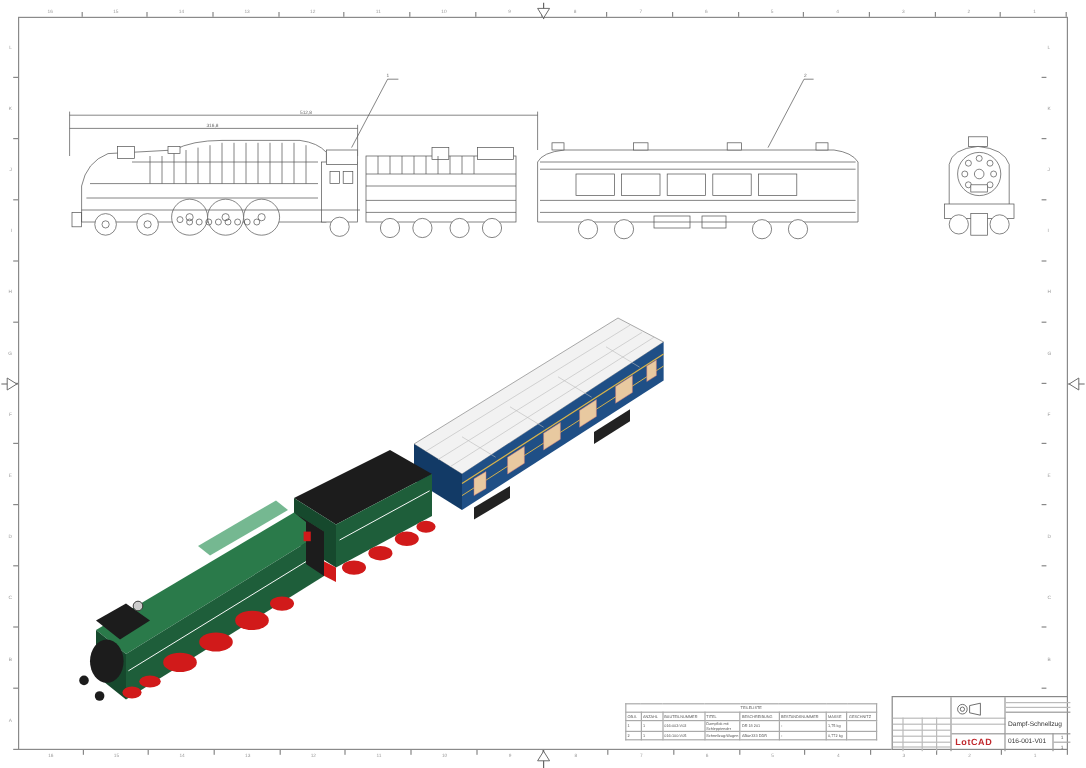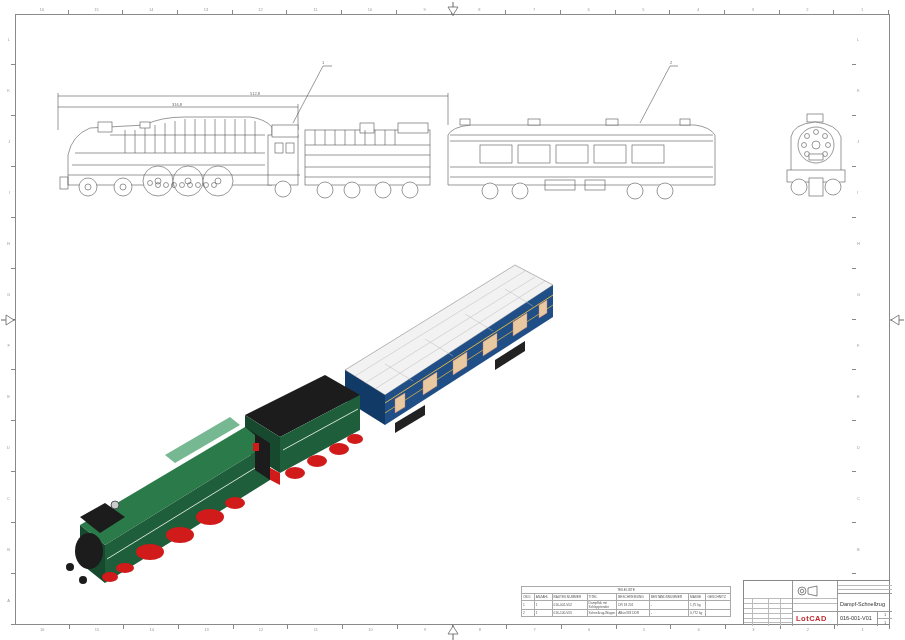--- a/index.html
+++ b/index.html
@@ -1,17 +1,17 @@
 <!DOCTYPE html>
 <html><head>
 <meta charset="utf-8">
 <style>
   html,body{margin:0;padding:0;background:#ffffff;}
   body{width:905px;height:640px;position:relative;overflow:hidden;font-family:"Liberation Sans",sans-serif;color:#333;}
-  .sheet{position:absolute;left:0;top:0;width:867px;height:640px;background:#fff;}
+  .sheet{position:absolute;left:0;top:0;width:867px;height:640px;background:#fff;padding-left:16px;}
   .frame{position:absolute;left:15px;top:14px;width:875px;height:611px;border:1px solid #8a8a8a;box-sizing:border-box;}
   .zone-top,.zone-bottom{position:absolute;left:15px;width:875px;height:14px;display:flex;}
   .zone-top{top:0;}
   .zone-bottom{bottom:1px;}
   .zone-top .z,.zone-bottom .z{flex:1;position:relative;font-size:3px;color:#aaa;text-align:center;}
   .zone-top .z{border-right:1px solid transparent;}
   .zone-top .z::after{content:"";position:absolute;right:0;bottom:0;width:1px;height:4px;background:#888;}
   .zone-bottom .z::after{content:"";position:absolute;right:0;top:0;width:1px;height:4px;background:#888;}
   .zone-top .z span{position:absolute;left:50%;bottom:2px;transform:translateX(-50%);font-size:4px;color:#999;}
   .zone-bottom .z span{position:absolute;left:50%;top:2px;transform:translateX(-50%);font-size:4px;color:#999;}

